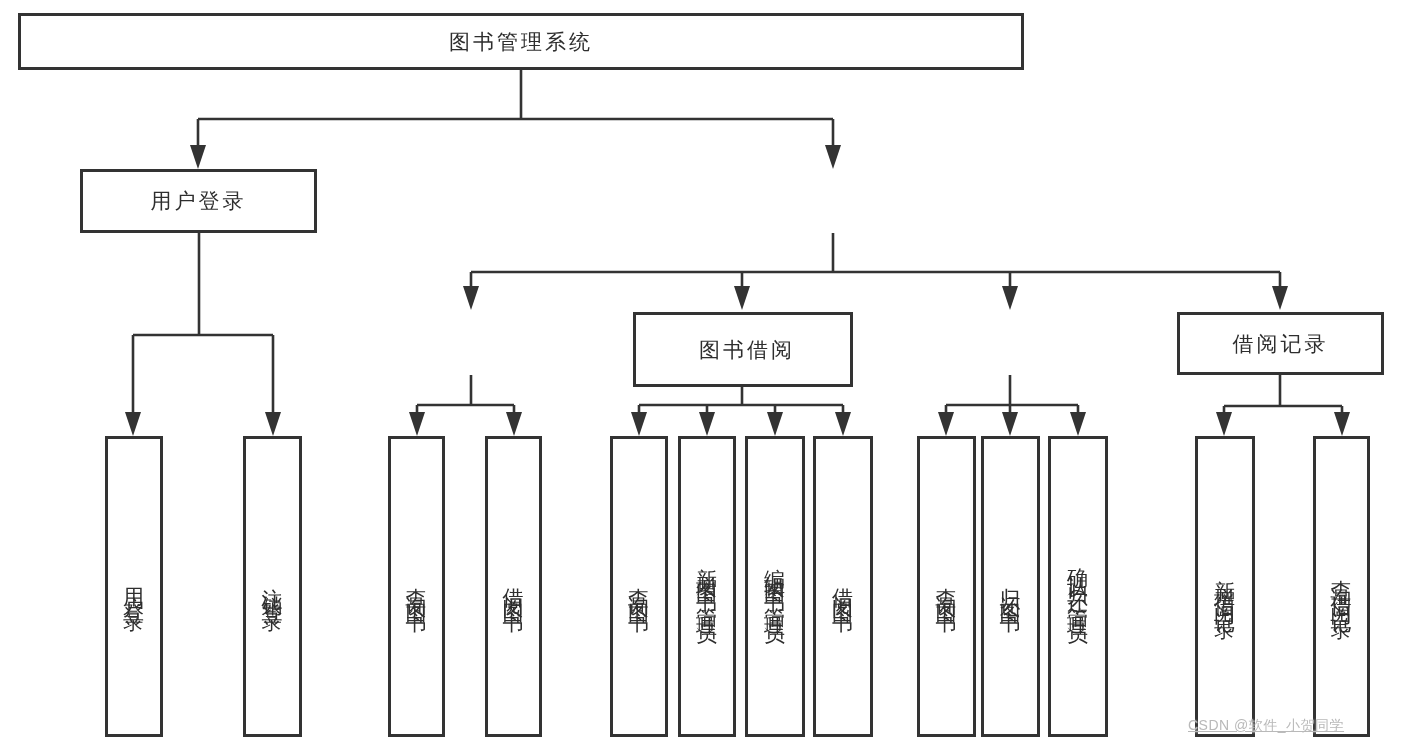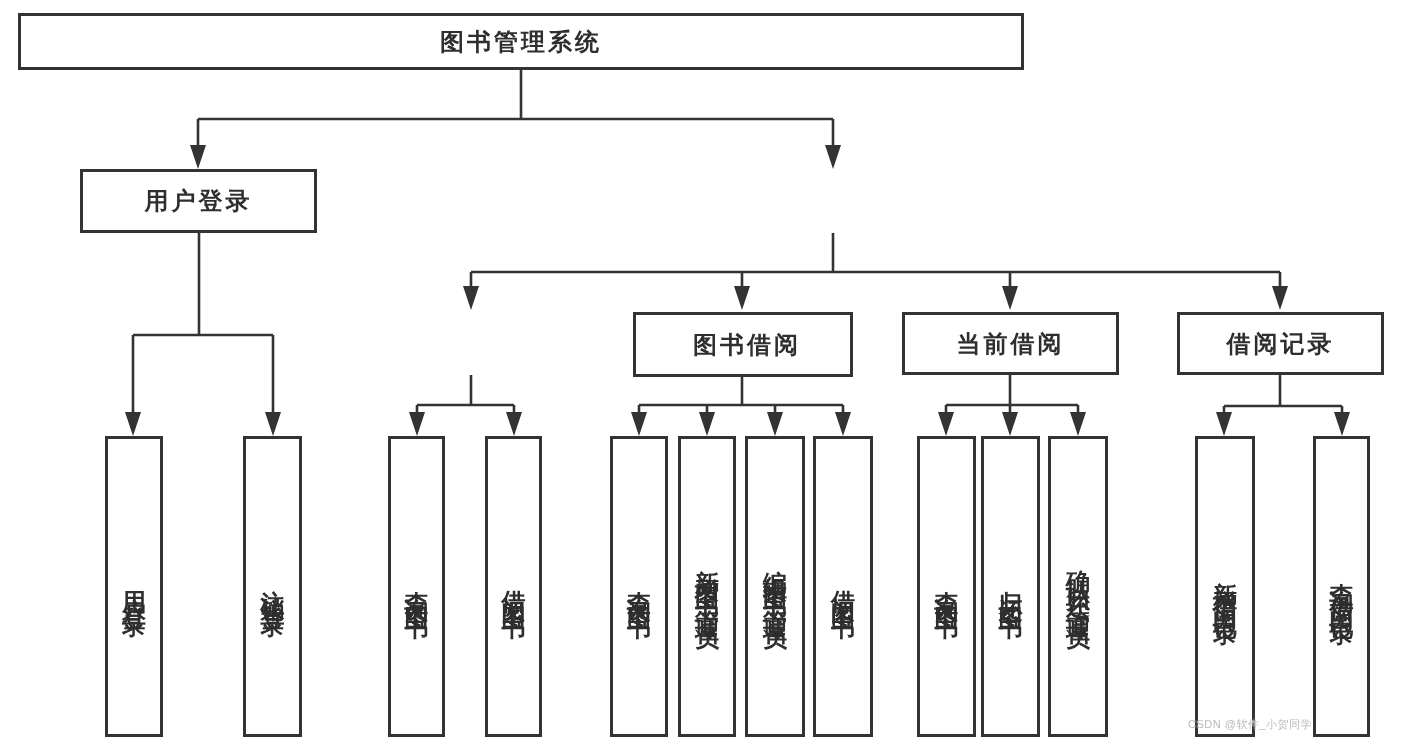--- a/index.html
+++ b/index.html
@@ -25,44 +25,44 @@
   }
   svg.connectors polygon { fill: #333333; }
   .node {
     position: absolute;
     box-sizing: border-box;
     border: 3px solid #333333;
     background: #ffffff;
     display: flex;
     align-items: center;
     justify-content: center;
-    font-size: 24px;
+    font-size: 21px;
     letter-spacing: 3px;
     color: #2e2e2e;
     z-index: 2;
     white-space: nowrap;
-    font-weight: bold;
   }
   .node.v {
     writing-mode: vertical-lr;
     text-orientation: mixed;
     letter-spacing: 8px;
     line-height: 1;
     white-space: normal;
   }
   .watermark {
     position: absolute;
     left: 1188px;
     top: 717px;
-    font-size: 11px;
+    font-size: 14px;
     letter-spacing: 0.5px;
     color: #b9b9b9;
     text-shadow: 0 0 2px #ffffff;
     z-index: 5;
     white-space: nowrap;
+    text-decoration: underline;
   }
 </style>
 </head>
 <body>
 
 <div class="canvas">
 
   <svg class="connectors" viewBox="0 0 1405 747" aria-hidden="true">
 
     <g>
@@ -136,22 +136,21 @@
         <polygon points="1224,436 1216,412 1232,412"></polygon>
       <path d="M1342,406 V414"></path>
         <polygon points="1342,436 1334,412 1350,412"></polygon>
     </g>
   </svg>
 
   <div class="node" style="left:18px; top:13px; width:1006px; height:57px;">图书管理系统</div>
 
   <div class="node" style="left:80px; top:169px; width:237px; height:64px;">用户登录</div>
 
-  <div class="node" style="left:633px; top:312px; width:220px; height:65px;padding-left:8px;">图书借阅</div>
-  <div class="node" style="left:902px; top:312px; width:217px; height:63px;">当前借阅</div>
+  <div class="node" style="left:633px; top:312px; width:220px; height:75px;padding-left:8px;">图书借阅</div>
   <div class="node" style="left:1177px; top:312px; width:207px; height:63px;">借阅记录</div>
 
   <div class="node v" style="left:105px; top:436px; width:58px; height:301px;">用户登录</div>
   <div class="node v" style="left:243px; top:436px; width:59px; height:301px;">注销登录</div>
 
   <div class="node v" style="left:388px; top:436px; width:57px; height:301px;">查询图书</div>
   <div class="node v" style="left:485px; top:436px; width:57px; height:301px;">借阅图书</div>
 
   <div class="node v" style="left:610px; top:436px; width:58px; height:301px;">查询图书</div>
   <div class="node v" style="left:678px; top:436px; width:58px; height:301px;">新增图书（管理员）</div>

